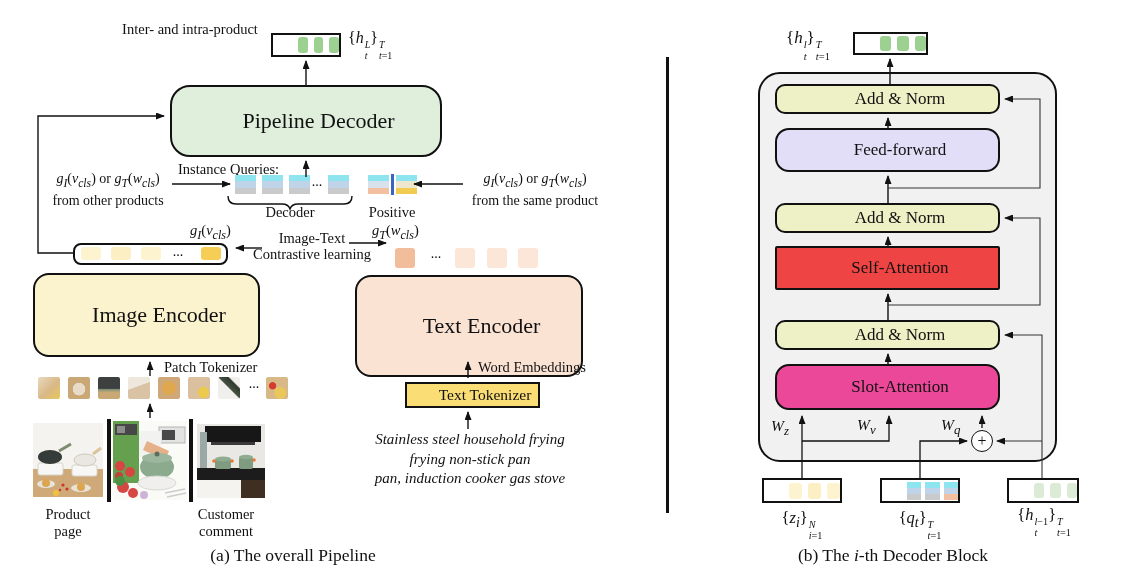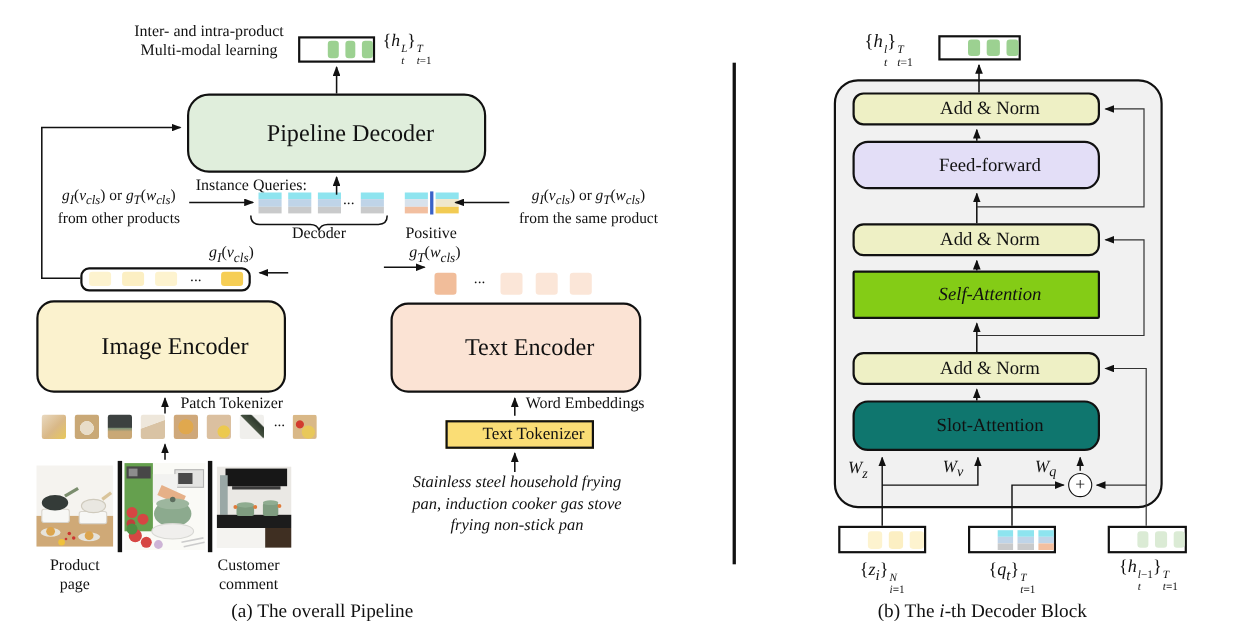--- a/index.html
+++ b/index.html
@@ -31,21 +31,20 @@
                radial-gradient(circle at 65% 72%,#e8c85a 26%,rgba(0,0,0,0) 30%),#d9b887;}
   svg.overlay{position:absolute;left:0;top:0;pointer-events:none;}
 </style>
 </head>
 <body>
 
 <div class="fig">
 
   <div class="abs ctr" style="left:95px;top:21px;width:190px;font-size:14.5px;line-height:17px;">
     <div>Inter- and intra-product</div>
-    <div>Multi-modal learning</div>
   </div>
 
   <div class="rbox" style="left:271px;top:33px;width:70px;height:24px;border-width:2.6px;background:#fff;gap:6px;">
     <span class="tok" style="width:17px;height:16px;background:#9CD191;"></span>
     <span class="tok" style="width:17px;height:16px;background:#9CD191;"></span>
     <span class="tok" style="width:17px;height:16px;background:#9CD191;"></span>
   </div>
   <div class="lbl" style="left:348px;top:29px;font-size:16px;">{<i>h</i><span class="ss">
         <span><i>L</i></span>
         <span><i>t</i></span>
@@ -110,31 +109,35 @@
   <div class="lbl" style="left:372px;top:222px;font-size:14.5px;"><i>g</i><sub><i>T</i></sub>(<i>w</i><sub><i>cls</i></sub>)</div>
 
   <div class="abs" style="left:73px;top:243px;width:155px;height:22px;border:2.4px solid #111;border-radius:8px;background:#fff;box-sizing:border-box;">
     <span class="tok abs" style="left:6px;top:2px;width:20px;height:13px;background:#FDF3CF;"></span>
     <span class="tok abs" style="left:36px;top:2px;width:20px;height:13px;background:#FCEFC3;"></span>
     <span class="tok abs" style="left:66px;top:2px;width:20px;height:13px;background:#FDF3CF;"></span>
     <span class="abs ctr" style="left:90px;top:-1px;width:26px;font-size:14px;">...</span>
     <span class="tok abs" style="left:126px;top:2px;width:20px;height:13px;background:#F6CE55;"></span>
   </div>
 
+  <div class="abs ctr" style="left:252px;top:231px;width:120px;font-size:14.5px;line-height:15.5px;">
+    <div>Image-Text</div>
+    <div>Contrastive learning</div>
+  </div>
 
   <span class="tok abs" style="left:395px;top:248px;width:20px;height:20px;background:#F1BD9A;"></span>
   <span class="abs ctr lbl" style="left:423px;top:246px;width:26px;font-size:14px;">...</span>
   <span class="tok abs" style="left:455px;top:248px;width:20px;height:20px;background:#FBE6D8;"></span>
   <span class="tok abs" style="left:487px;top:248px;width:20px;height:20px;background:#FBE6D8;"></span>
   <span class="tok abs" style="left:518px;top:248px;width:20px;height:20px;background:#FBE6D8;"></span>
 
   <div class="rbox" style="left:33px;top:273px;width:227px;height:84px;border-radius:16px;background:#FBF2CE;border-width:2.6px;font-size:22px;">
     <span>Image Encoder</span>
   </div>
-  <div class="rbox" style="left:355px;top:275px;width:228px;height:82px;border-radius:16px;background:#FBE3D4;border-width:2.6px;font-size:22px;">
+  <div class="rbox" style="left:355px;top:275px;width:228px;height:102px;border-radius:16px;background:#FBE3D4;border-width:2.6px;font-size:22px;">
     <span>Text Encoder</span>
   </div>
 
   <div class="lbl" style="left:164px;top:359px;font-size:14.5px;">Patch Tokenizer</div>
   <div class="lbl" style="left:478px;top:359px;font-size:14.5px;">Word Embeddings</div>
 
   <div class="patch p1" style="left:38px;"></div>
   <div class="patch p2" style="left:68px;"></div>
   <div class="patch p3" style="left:98px;"></div>
   <div class="patch p4" style="left:128px;"></div>
@@ -211,22 +214,22 @@
   <div class="abs ctr" style="left:186px;top:506px;width:80px;font-size:14.5px;line-height:17px;">
     <div>Customer</div>
     <div>comment</div>
   </div>
 
   <div class="rbox" style="left:405px;top:382px;width:135px;height:26px;background:#FADD75;border-width:2px;font-size:15.5px;">
     <span>Text Tokenizer</span>
   </div>
   <div class="abs ctr" style="left:350px;top:430px;width:240px;font-size:15px;line-height:19.5px;font-style:italic;">
     <div>Stainless steel household frying</div>
+    <div>frying non-stick pan</div>
     <div>pan, induction cooker gas stove</div>
-    <div>frying non-stick pan</div>
   </div>
 
   <div class="abs ctr" style="left:143px;top:545px;width:300px;font-size:17.5px;">(a) The overall Pipeline</div>
 
   <div class="abs" style="left:666px;top:57px;width:2.5px;height:456px;background:#111;"></div>
 
   <div class="lbl" style="left:786px;top:28px;font-size:17px;">{<i>h</i><span class="ss">
         <span><i>l</i></span>
         <span><i>t</i></span>
       </span>}<span class="ss">
@@ -243,27 +246,27 @@
 
   <div class="rbox" style="left:775px;top:84px;width:225px;height:30px;border-radius:10px;background:#EEF0C5;font-size:17px;">
     <span>Add &amp; Norm</span>
   </div>
   <div class="rbox" style="left:775px;top:128px;width:225px;height:44px;border-radius:14px;background:#E3DEF7;font-size:17px;">
     <span>Feed-forward</span>
   </div>
   <div class="rbox" style="left:775px;top:203px;width:225px;height:30px;border-radius:10px;background:#EEF0C5;font-size:17px;">
     <span>Add &amp; Norm</span>
   </div>
-  <div class="rbox" style="left:775px;top:246px;width:225px;height:44px;border-radius:2px;background:#84cc16;font-size:17px;font-style:italic;">
+  <div class="rbox" style="left:775px;top:246px;width:225px;height:44px;border-radius:2px;background:#ef4444;font-size:17px;">
     <span>Self-Attention</span>
   </div>
   <div class="rbox" style="left:775px;top:320px;width:225px;height:30px;border-radius:10px;background:#EEF0C5;font-size:17px;">
     <span>Add &amp; Norm</span>
   </div>
-  <div class="rbox" style="left:775px;top:364px;width:225px;height:46px;border-radius:14px;background:#0f766e;font-size:17px;">
+  <div class="rbox" style="left:775px;top:364px;width:225px;height:46px;border-radius:14px;background:#ec4899;font-size:17px;">
     <span>Slot-Attention</span>
   </div>
 
   <div class="lbl" style="left:771px;top:417px;font-size:15.5px;"><i>W</i><sub><i>z</i></sub></div>
   <div class="lbl" style="left:857px;top:416px;font-size:15.5px;"><i>W</i><sub><i>v</i></sub></div>
   <div class="lbl" style="left:941px;top:416px;font-size:15.5px;"><i>W</i><sub><i>q</i></sub></div>
 
   <div class="abs" style="left:971px;top:430px;width:22px;height:22px;border:1.7px solid #111;border-radius:50%;background:#fff;box-sizing:border-box;display:flex;align-items:center;justify-content:center;font-size:16px;line-height:1;">
     <span>+</span>
   </div>

